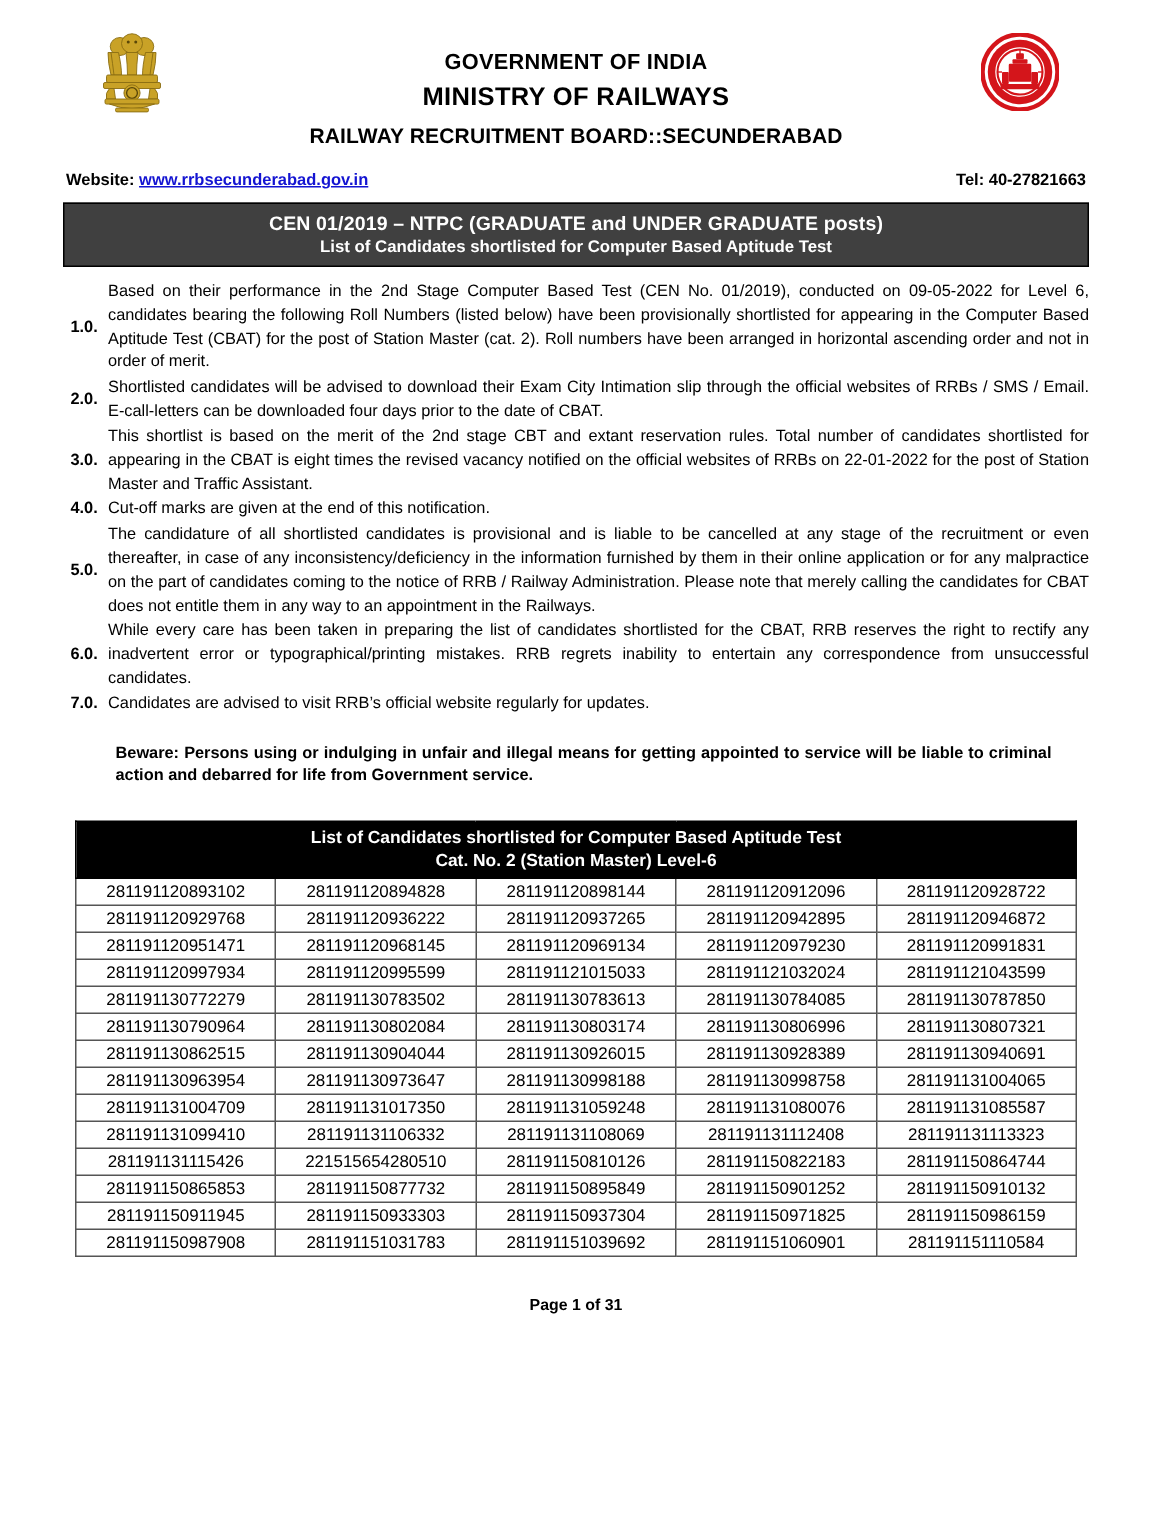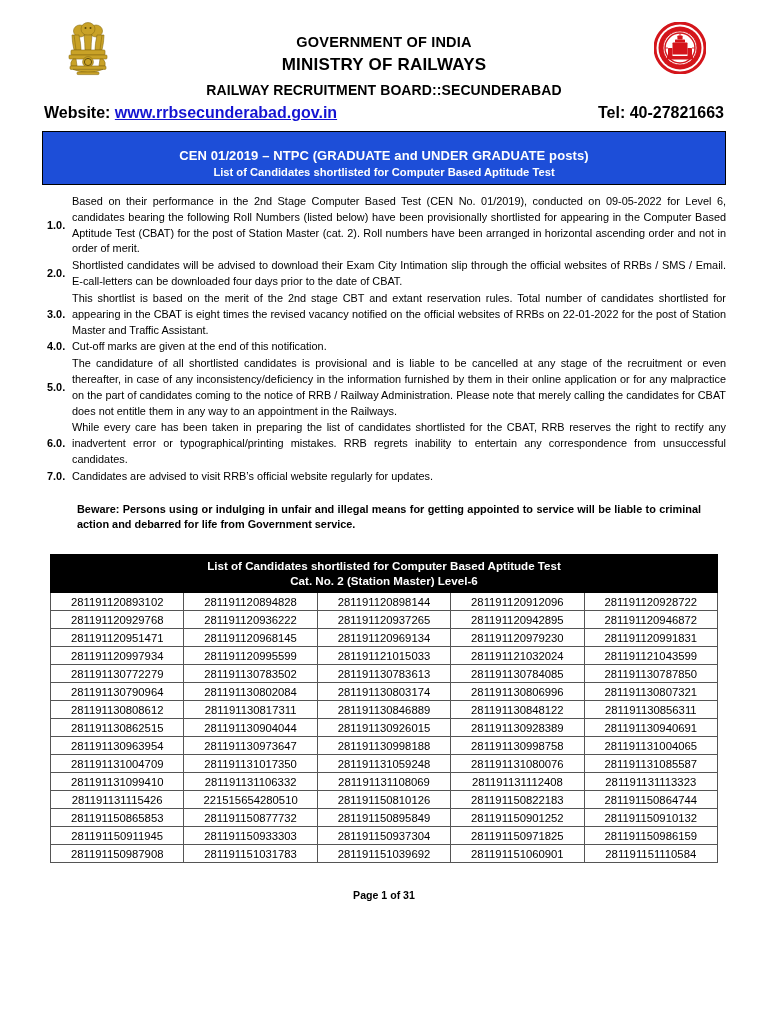--- a/index.html
+++ b/index.html
@@ -39,37 +39,37 @@
     padding-top: 16px;
   }
   .t1 { font-size: 14.5px; font-weight: bold; letter-spacing: .2px; }
   .t2 { font-size: 17px; font-weight: bold; margin-top: 5px; letter-spacing: .2px;}
   .t3 { font-size: 14px; font-weight: bold; margin-top: 7px; letter-spacing: .1px;}
 
   .subheader {
     display: flex;
     justify-content: space-between;
     align-items: center;
-    font-size: 16px;
+    font-size: 11px;
     font-weight: bold;
-    margin-top: 2px;
+    margin-top: 12px;
     padding: 0 2px;
   }
   .weblink { color: #1414d2; text-decoration: underline; font-weight: bold; }
 
   
   .emblem { width: 46px; height: 58px; }
   .rail-logo { width: 52px; height: 52px; }
 
   
   .banner {
-    background: #1d4ed8;
+    background: #404040;
     color: #ffffff;
     margin-top: 9px;
-    padding: 16px 4px 6px 4px;
+    padding: 5px 4px 6px 4px;
     text-align: center;
     border: 1px solid #000;
   }
   .banner-l1 { font-size: 13px; font-weight: bold; letter-spacing: .1px;}
   .banner-l2 { font-size: 11.2px; font-weight: bold; margin-top: 3px; }
 
   
   .clauses { margin-top: 9px; }
   .clause {
     display: flex;
@@ -292,27 +292,20 @@
           <td class="cell">281191130787850</td>
         </tr>
         <tr>
           <td class="cell">281191130790964</td>
           <td class="cell">281191130802084</td>
           <td class="cell">281191130803174</td>
           <td class="cell">281191130806996</td>
           <td class="cell">281191130807321</td>
         </tr>
         <tr>
-          <td class="cell">281191130808612</td>
-          <td class="cell">281191130817311</td>
-          <td class="cell">281191130846889</td>
-          <td class="cell">281191130848122</td>
-          <td class="cell">281191130856311</td>
-        </tr>
-        <tr>
           <td class="cell">281191130862515</td>
           <td class="cell">281191130904044</td>
           <td class="cell">281191130926015</td>
           <td class="cell">281191130928389</td>
           <td class="cell">281191130940691</td>
         </tr>
         <tr>
           <td class="cell">281191130963954</td>
           <td class="cell">281191130973647</td>
           <td class="cell">281191130998188</td>

